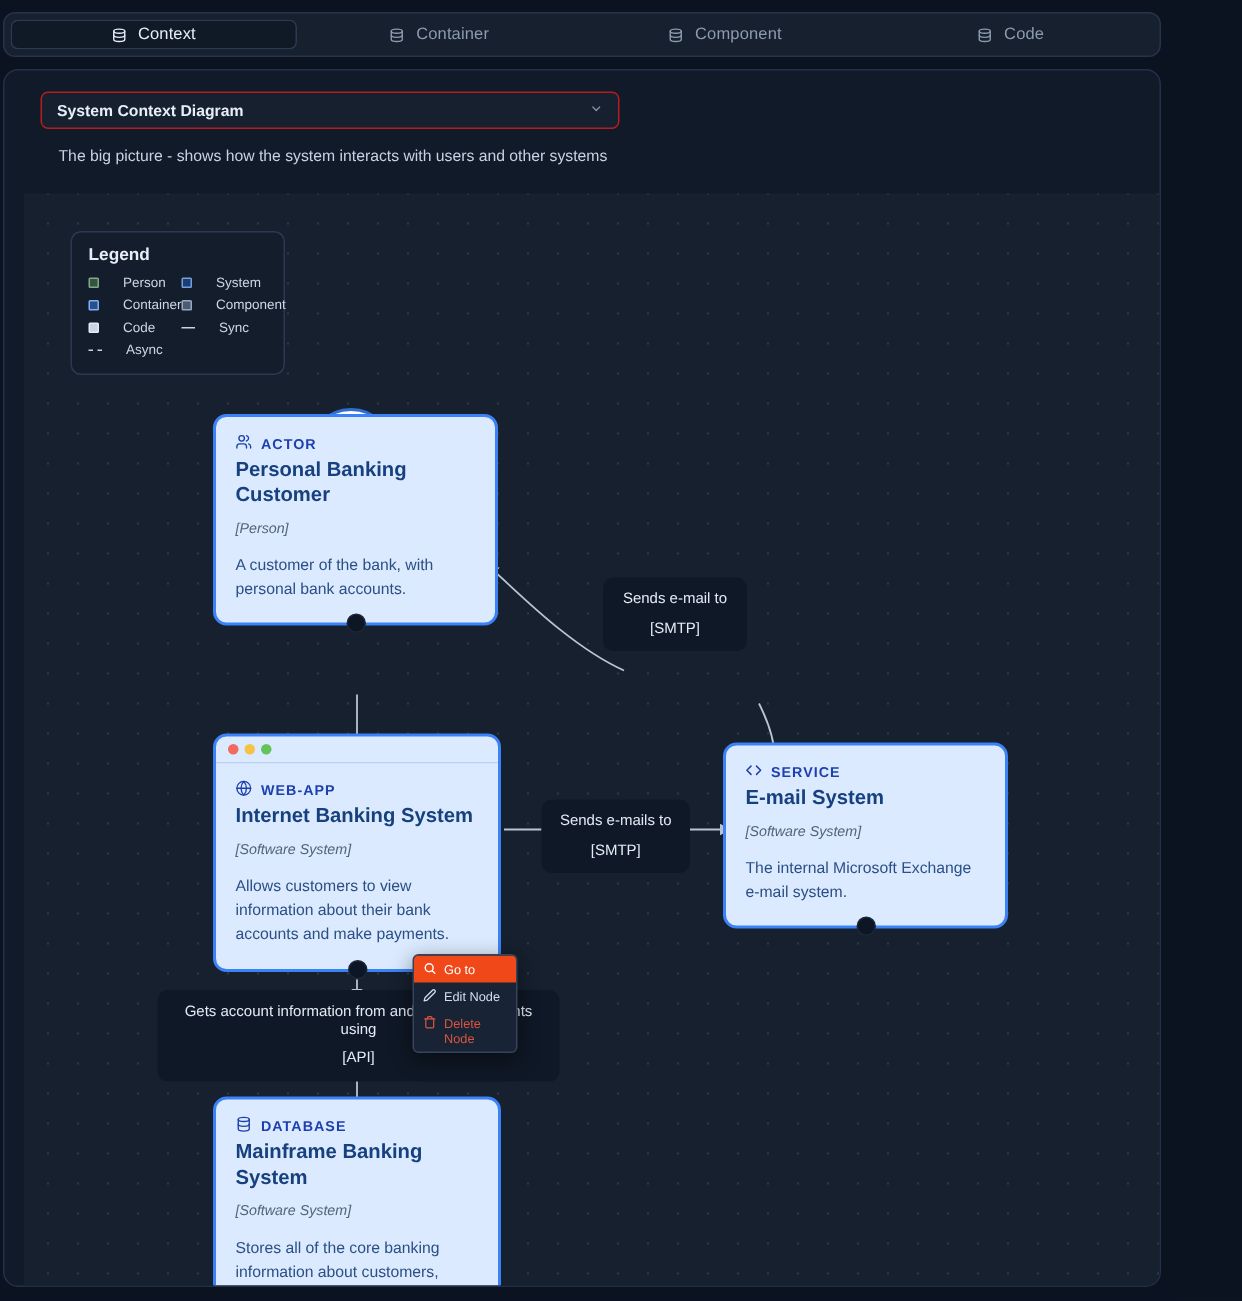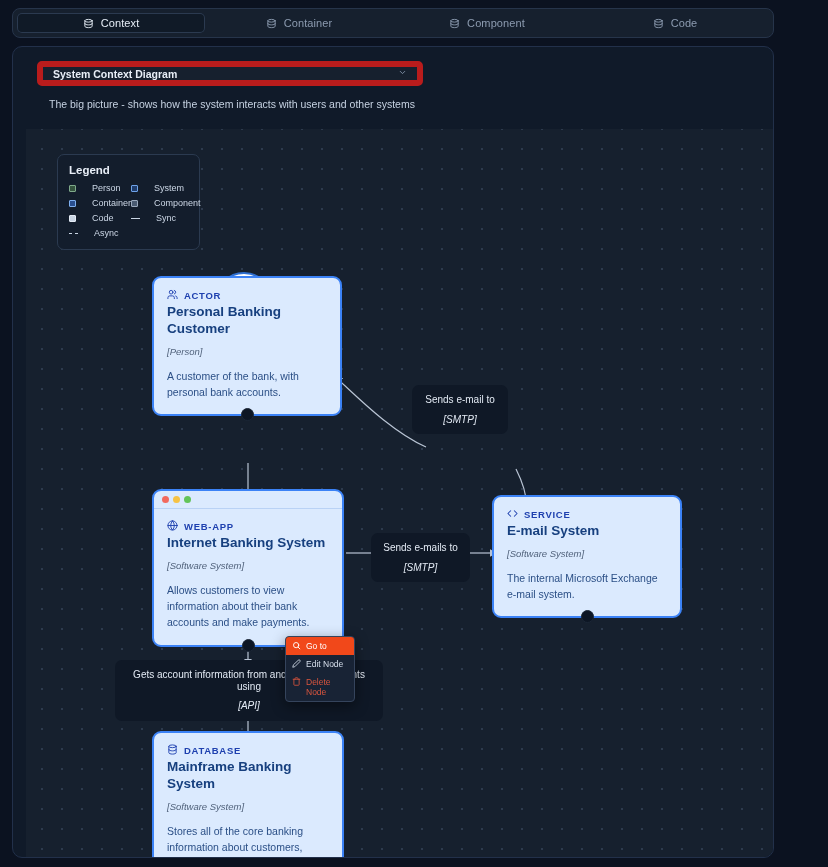--- a/index.html
+++ b/index.html
@@ -7,21 +7,21 @@
     width: 828px; height: 867px;
     background: #0b1220;
     font-family: "Liberation Sans", sans-serif;
     overflow: hidden;
   }
 
   
   .app {
     width: 784px; height: 867px;
     background: #0b1220;
-    padding: 8px 10px 0 12px;
+    padding: 8px 10px 0 2px;
     position: relative;
   }
 
   
   .tabbar {
     display: flex;
     gap: 0;
     background: #16202e;
     border: 1px solid #26344a;
     border-radius: 8px;
@@ -57,21 +57,21 @@
     height: 812px;
     padding: 14px 12px 0 12px;
     position: relative;
     overflow: hidden;
   }
 
   .select {
     width: 386px;
     height: 25px;
     background: #16202e;
-    border: 6px solid #b91c1c;
+    border: 1px solid #b91c1c;
     border-radius: 5px;
     display: flex;
     align-items: center;
     padding: 0 10px;
     color: #e8eef7;
     font-size: 10.5px;
     font-weight: bold;
     justify-content: space-between;
     cursor: pointer;
     margin-left: 12px;
@@ -183,21 +183,20 @@
     background: #0f1826;
     border-radius: 7px;
     padding: 9px 12px;
     text-align: center;
     color: #e3eaf4;
     font-size: 10px;
     line-height: 1.15;
   }
   .edge-label .tech {
     display: block;
-    font-style: italic;
     margin-top: 8px;
     font-size: 10px;
     color: #e3eaf4;
   }
 
   
   .ctxmenu {
     position: absolute;
     left: 259px; top: 507px;
     width: 70px;

